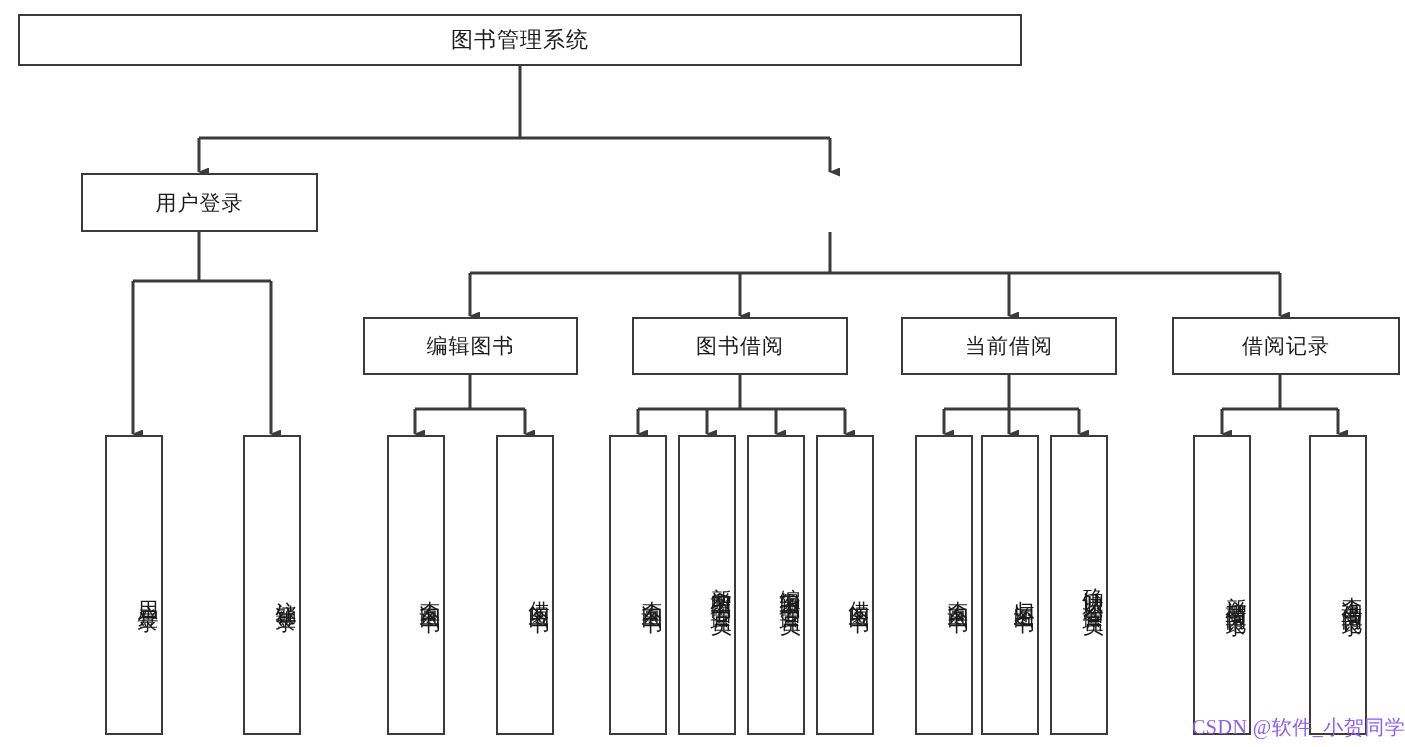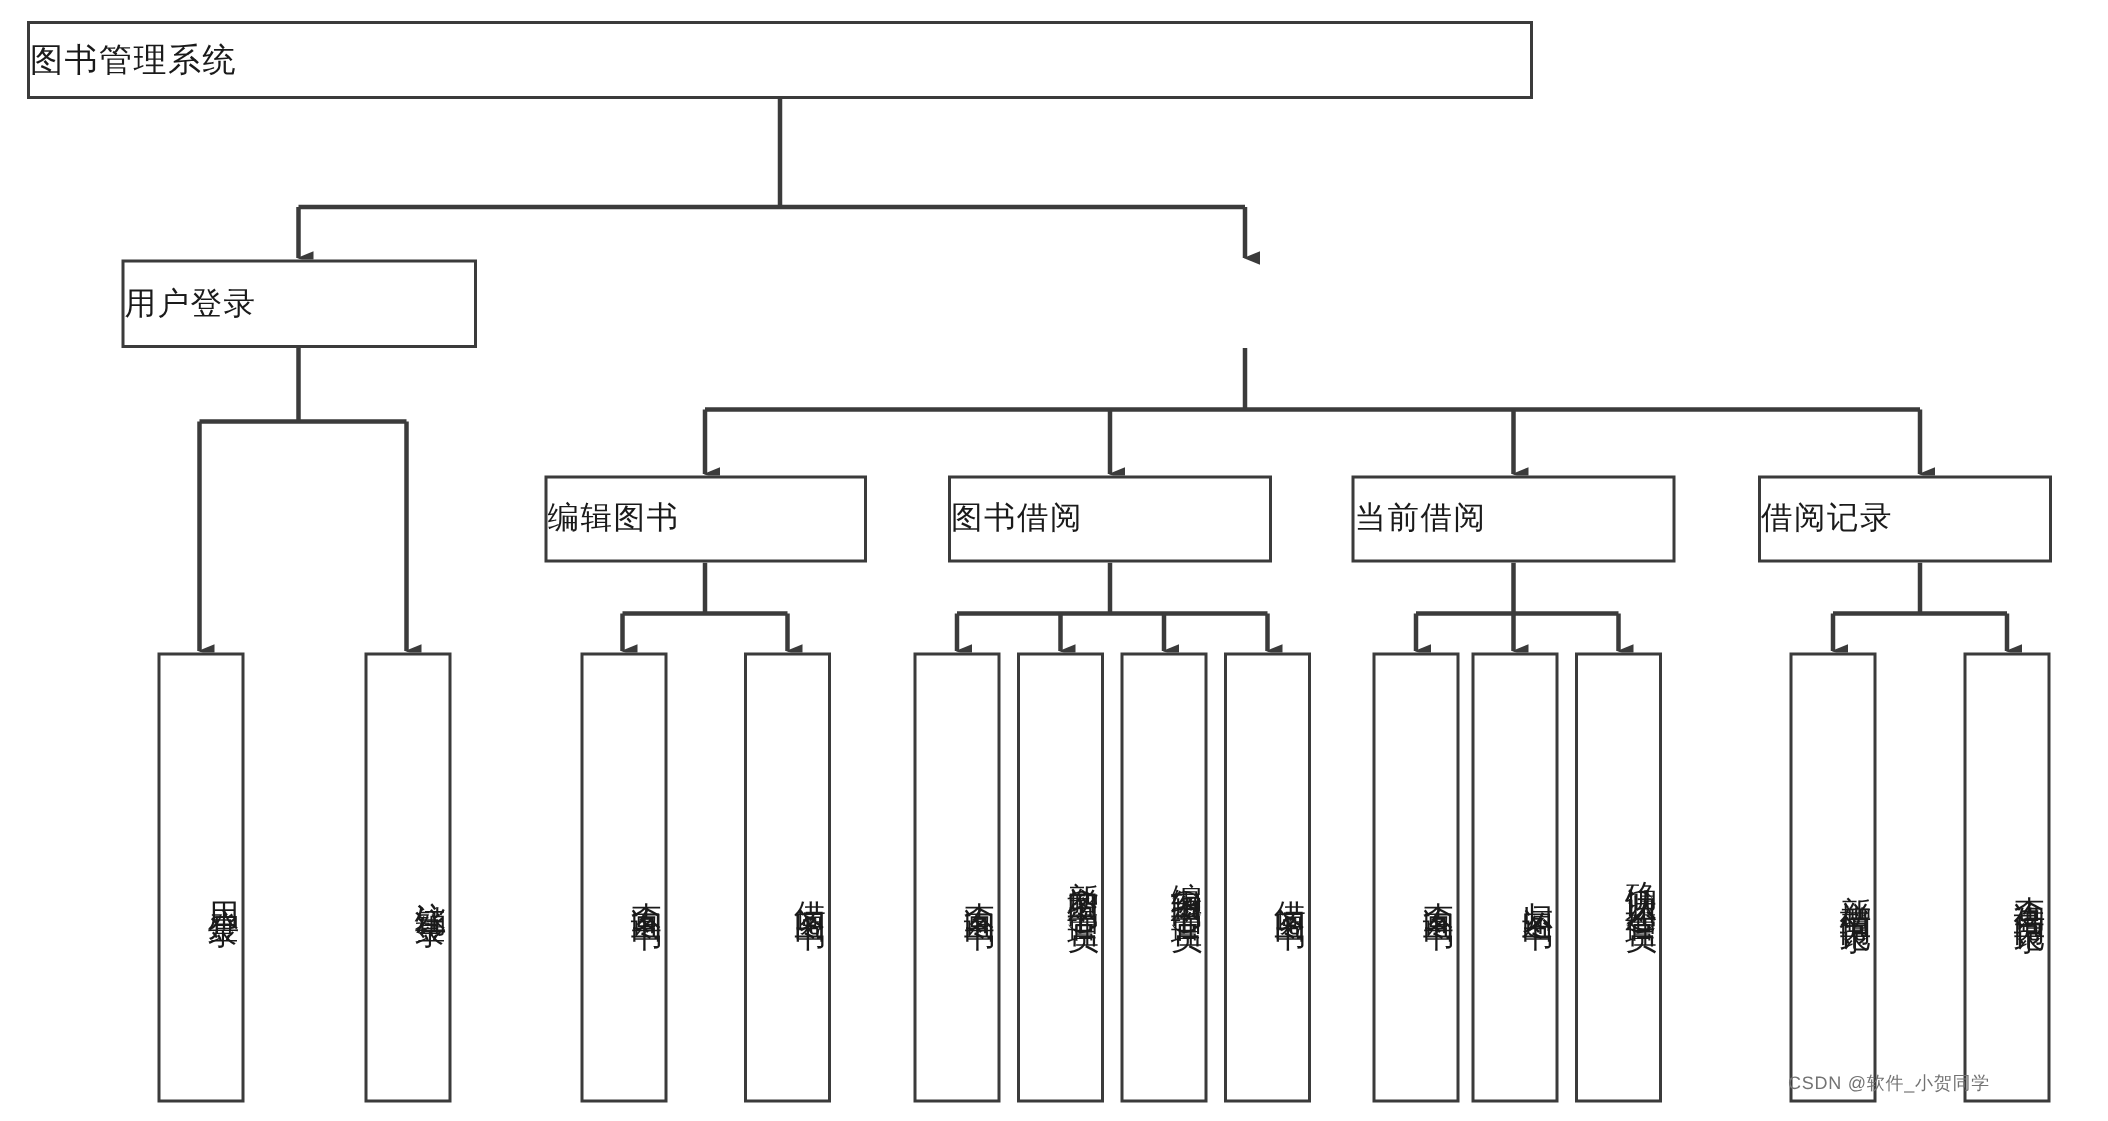--- a/index.html
+++ b/index.html
@@ -27,21 +27,21 @@
     pointer-events: none;
   }
   .node {
     position: absolute;
     box-sizing: border-box;
     border: 2px solid #3b3b3b;
     background: #ffffff;
     color: #1a1a1a;
     display: flex;
     align-items: center;
-    justify-content: flex-start;
+    justify-content: center;
     text-align: center;
     z-index: 2;
   }
   .node.horiz {
     font-size: 21px;
     letter-spacing: 1px;
     line-height: 1.2;
   }
   .node.root {
     font-size: 22px;
@@ -56,26 +56,26 @@
     letter-spacing: 4px;
     padding-top: 14px;
   }
   .node.vert.tall {
     padding-top: 8px;
   }
   .watermark {
     position: absolute;
     left: 1192px;
     top: 714px;
-    font-size: 12px;
-    color: #737373;
+    font-size: 20px;
+    color: #8b5cf6;
     letter-spacing: 0.5px;
     white-space: nowrap;
     z-index: 3;
-    font-family: Liberation Sans, sans-serif;
+    font-family: Liberation Serif, serif;
   }
 </style>
 </head>
 <body>
 
 <div id="canvas">
 
   <svg id="edges" viewBox="0 0 1405 747" xmlns="http://www.w3.org/2000/svg">
     <defs>
       <marker id="arrow" markerWidth="10" markerHeight="11" refX="4.5" refY="10" orient="auto" markerUnits="userSpaceOnUse">
@@ -137,21 +137,21 @@
 
   <div class="node horiz" style="left:363px; top:317px; width:215px; height:58px;">
     <span>编辑图书</span>
   </div>
   <div class="node horiz" style="left:901px; top:317px; width:216px; height:58px;">
     <span>当前借阅</span>
   </div>
   <div class="node horiz" style="left:632px; top:317px; width:216px; height:58px;">
     <span>图书借阅</span>
   </div>
-  <div class="node horiz" style="left:1172px; top:317px; width:196px; height:58px;">
+  <div class="node horiz" style="left:1172px; top:317px; width:228px; height:58px;">
     <span>借阅记录</span>
   </div>
 
   <div class="node vert" style="left:105px; top:435px; width:58px; height:300px;">
     <span>用户登录</span>
   </div>
   <div class="node vert" style="left:243px; top:435px; width:58px; height:300px;">
     <span>注销登录</span>
   </div>
 

